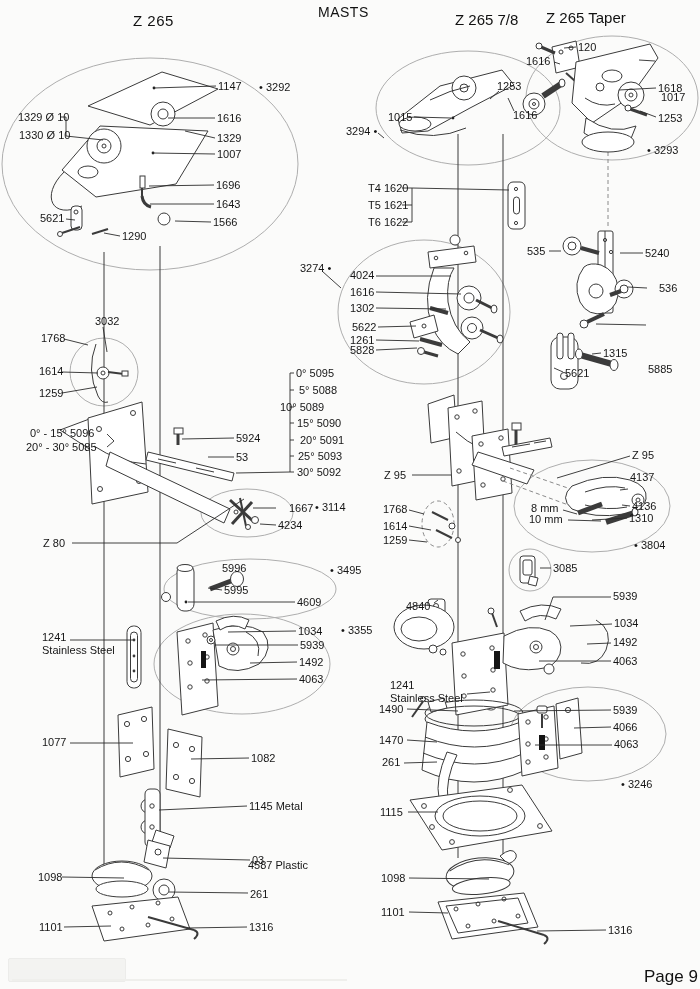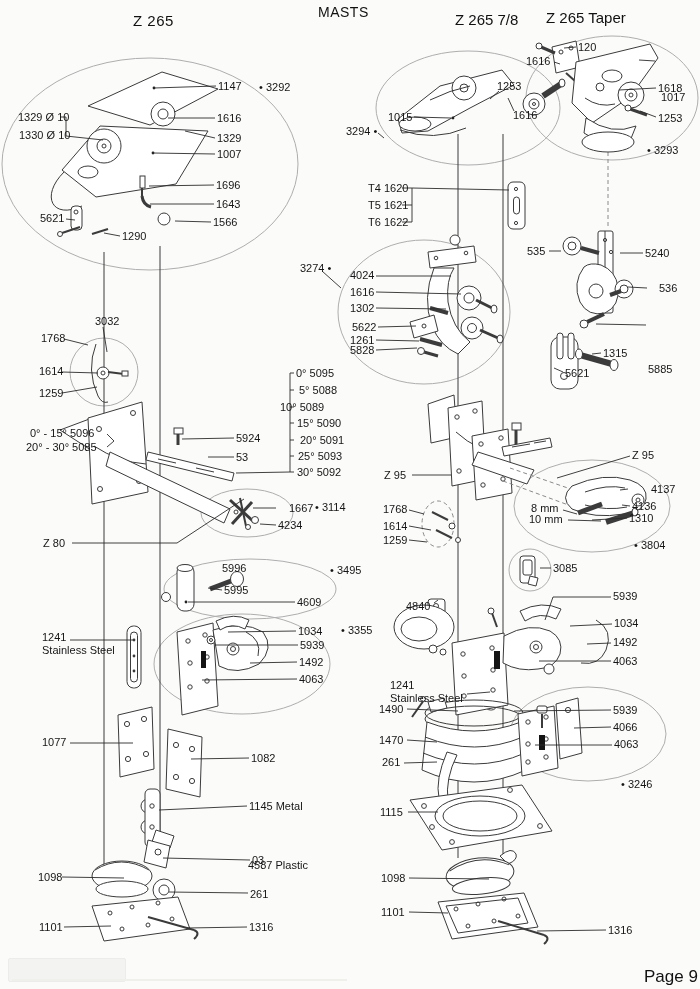--- a/index.html
+++ b/index.html
@@ -623,21 +623,21 @@
       <div class="lbl" style="left: 658px; top: 88px;">1618</div>
       <div class="lbl" style="left: 658px; top: 118px;">1253</div>
       <div class="lbl" style="left: 647px; top: 150px;">• 3293</div>
       <div class="lbl" style="left: 527px; top: 251px;">535</div>
       <div class="lbl" style="left: 645px; top: 253px;">5240</div>
       <div class="lbl" style="left: 649px; top: 288px; padding-left: 10px;">536</div>
       <div class="lbl" style="left: 648px; top: 325px; margin-top: 44px;">5885</div>
       <div class="lbl" style="left: 603px; top: 353px;">1315</div>
       <div class="lbl" style="left: 565px; top: 373px;">5621</div>
       <div class="lbl" style="left: 632px; top: 455px;">Z 95</div>
-      <div class="lbl" style="left: 630px; top: 489px; margin-left: 21px;">4137</div>
+      <div class="lbl" style="left: 630px; top: 477px;">4137</div>
       <div class="lbl" style="left: 632px; top: 506px;">4136</div>
       <div class="lbl" style="left: 531px; top: 508px;">8 mm</div>
       <div class="lbl" style="left: 529px; top: 519px;">10 mm</div>
       <div class="lbl" style="left: 629px; top: 518px;">1310</div>
       <div class="lbl" style="left: 634px; top: 545px;">• 3804</div>
     </div>
 
   <div class="ttl" id="title-z265">Z 265</div>
   <div class="ttl" id="title-masts">MASTS</div>
   <div class="ttl" id="title-z26578">Z 265 7/8</div>

